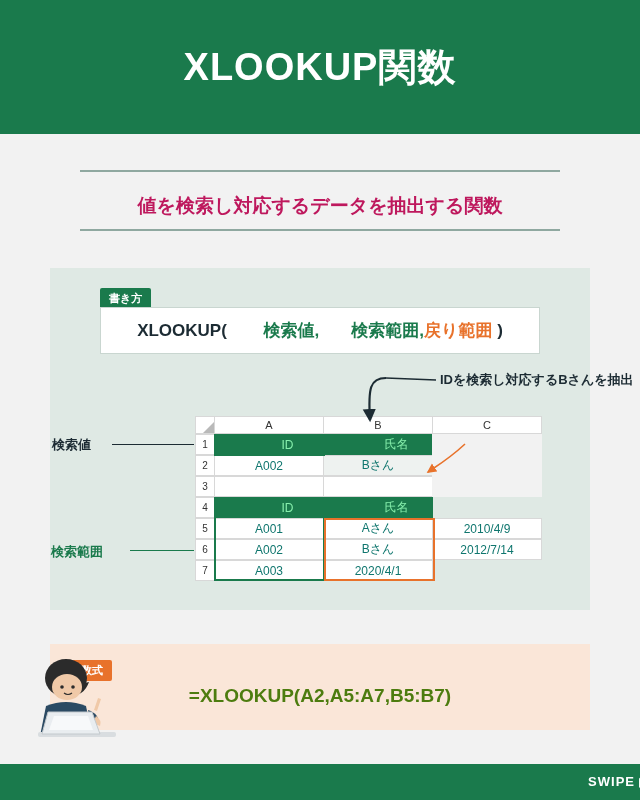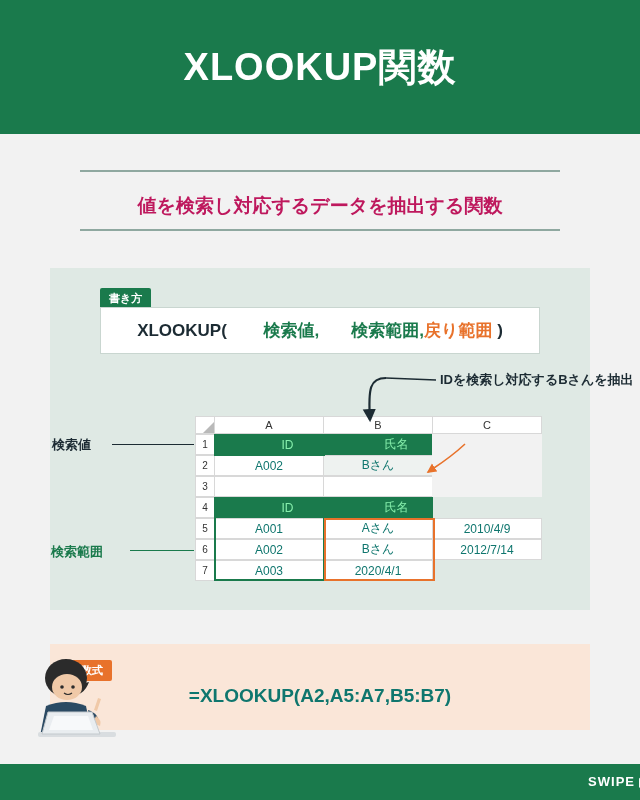--- a/index.html
+++ b/index.html
@@ -136,21 +136,21 @@
   
   .formula{
     position:absolute;left:50px;top:636px;width:540px;height:86px;
     background:#fae6d8;
     margin-top:8px;
   }
   .formula-tag{position:absolute;left:22px;top:16px;}
   .tag-formula{background:#e8722b;}
   .formula-text{
     position:absolute;left:0;top:41px;width:540px;text-align:center;
-    font-size:19px;font-weight:bold;color:#0f766e;
+    font-size:19px;font-weight:bold;color:#4d7c0f;
   }
 
   
   .footer{
     position:absolute;left:0;bottom:0;width:640px;height:36px;background:#1a7a4c;padding-left:35px;
   }
   .swipe{
     position:absolute;right:14px;top:10px;color:#ffffff;
     font-size:13px;font-weight:bold;letter-spacing:1px;
   }

